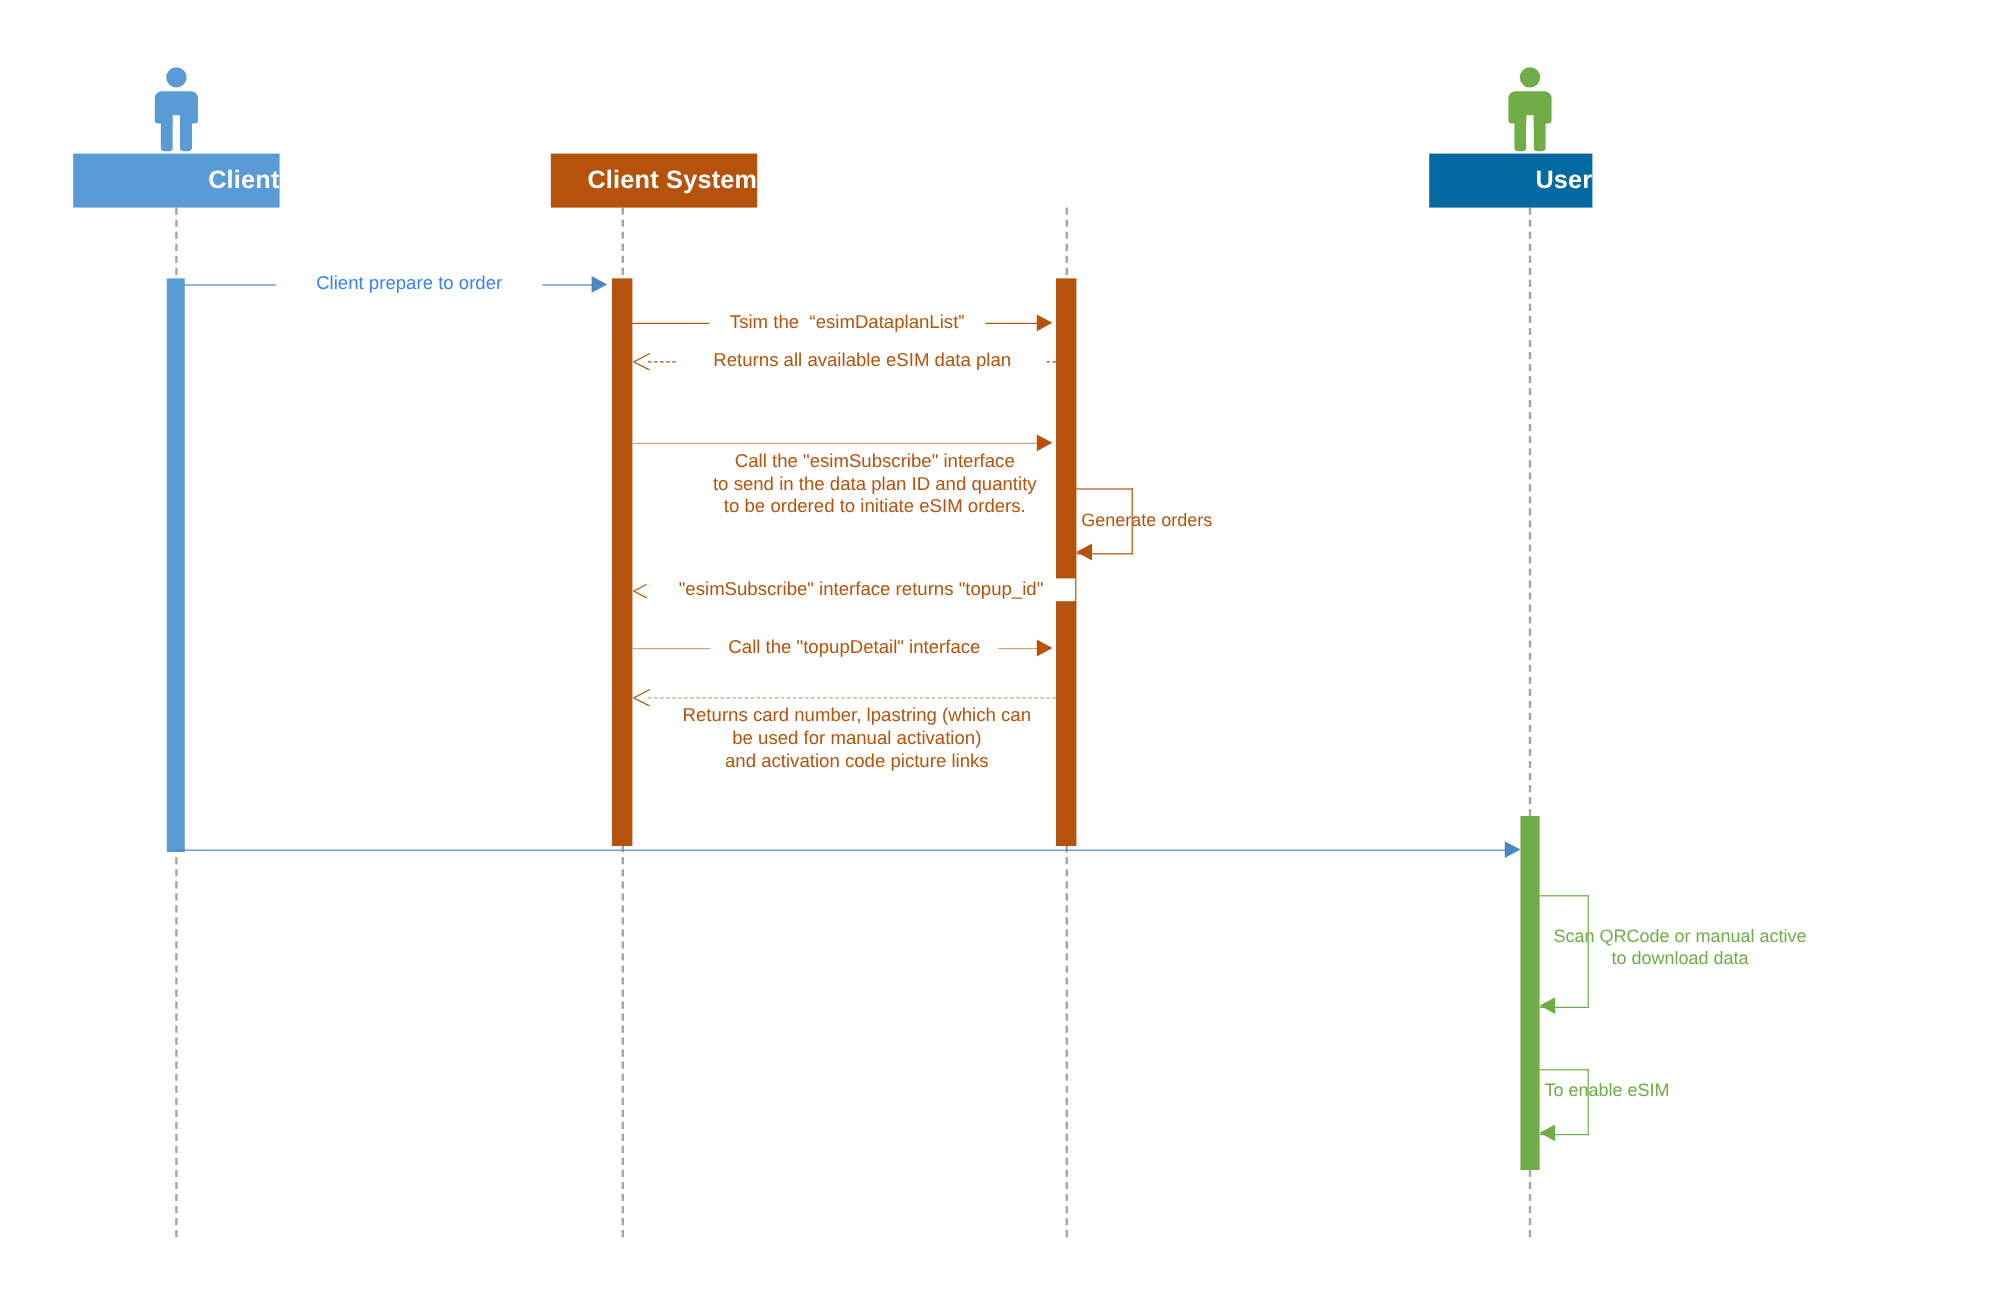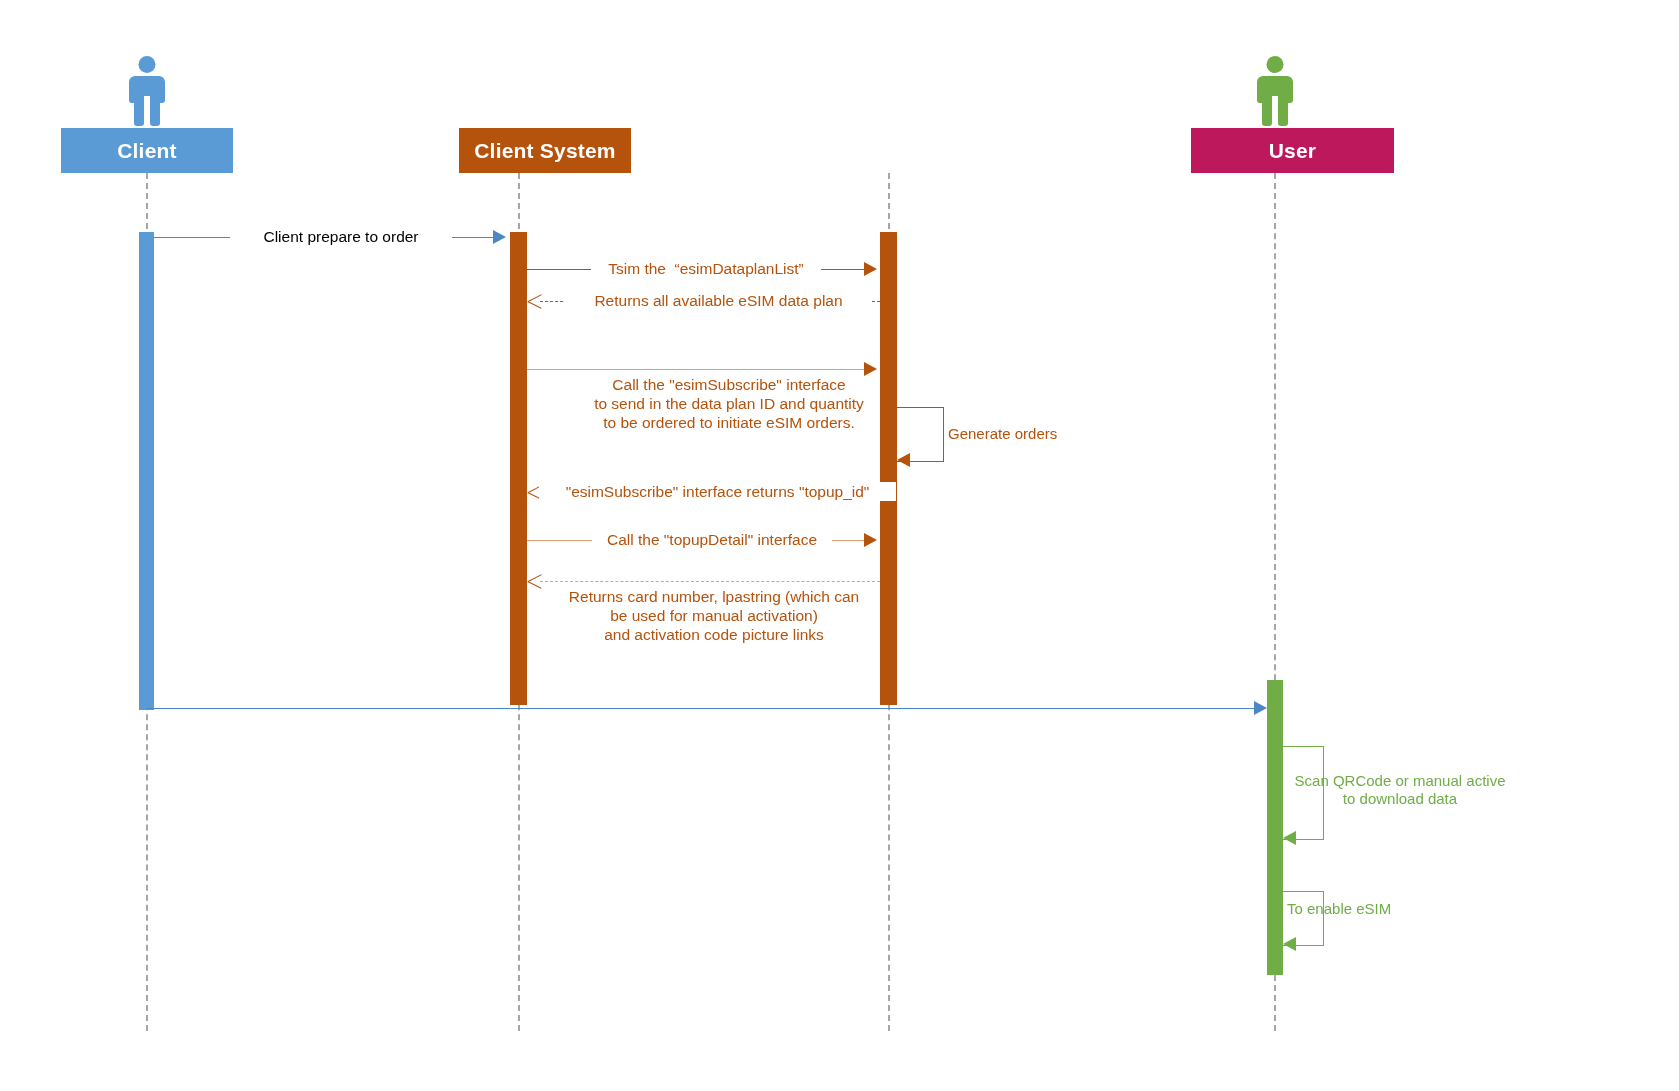--- a/index.html
+++ b/index.html
@@ -15,21 +15,21 @@
   .actor-fig .head{position:absolute;left:50%;top:0;transform:translateX(-50%);
                    width:17px;height:17px;border-radius:50%;}
   .actor-fig .body{position:absolute;left:50%;top:20px;transform:translateX(-50%);
                    width:36px;height:27px;border-radius:6px 6px 3px 3px;}
   .actor-fig .legL,.actor-fig .legR{position:absolute;top:44px;width:10px;height:26px;border-radius:0 0 3px 3px;}
   .actor-fig .legL{left:9px;} .actor-fig .legR{right:9px;}
   .actor-fig .gap{position:absolute;left:50%;top:40px;transform:translateX(-50%);
                   width:6px;height:30px;background:#ffffff;}
 
   
-  .head-box{position:absolute;display:flex;align-items:center;justify-content:center;
+  .head-box{position:absolute;display:flex;align-items:center;justify-content:flex-end;
             color:#ffffff;font-weight:bold;font-size:21px;letter-spacing:.2px;}
 
   
   .activation{position:absolute;}
 
   
   .msg-line{position:absolute;height:0;}
   .msg-solid{border-top:1.6px solid;}
   .msg-dash{border-top:1.6px dashed;}
   .arrow-head{position:absolute;width:0;height:0;}
@@ -42,21 +42,21 @@
   .arrow-solid-l{border-top:7px solid transparent;border-bottom:7px solid transparent;border-right:13px solid;}
 
   .msg-label{position:absolute;font-size:15.5px;line-height:19px;text-align:center;white-space:pre;
              background:#ffffff;padding:0 6px;}
   .msg-label.nobg{background:transparent;}
 
   
   .loop{position:absolute;border-style:solid;border-width:1.6px;border-left:none;}
   .loop-label{position:absolute;font-size:15px;line-height:18px;text-align:center;white-space:pre;}
 
-  .c-blue{color:#000000;}
+  .c-blue{color:#3b82f6;}
   .c-orange{color:#B5520B;}
   .c-green{color:#6FAD46;}
 </style>
 </head>
 <body>
 
 <div id="canvas">
 
   <div class="lifeline" style="left:146px;top:173px;height:858px;"></div>
   <div class="lifeline" style="left:518px;top:173px;height:858px;"></div>
@@ -77,21 +77,21 @@
     <div class="legR" style="background:#70AD47;"></div>
     <div class="gap"></div>
   </div>
 
   <div class="head-box" style="left:61px;top:128px;width:172px;height:45px;background:#5B9BD5;">
     <span>Client</span>
   </div>
   <div class="head-box" style="left:433px;top:128px;width:172px;height:45px;background:#B5520B;margin-left:26px;">
     <span>Client System</span>
   </div>
-  <div class="head-box" style="left:1191px;top:128px;width:203px;height:45px;background:#be185d;">
+  <div class="head-box" style="left:1191px;top:128px;width:136px;height:45px;background:#0369a1;">
     <span>User</span>
   </div>
 
   <div class="activation" style="left:139px;top:232px;width:15px;height:478px;background:#5B9BD5;"></div>
   <div class="activation" style="left:510px;top:232px;width:17px;height:473px;background:#B5520B;"></div>
   <div class="activation" style="left:880px;top:232px;width:17px;height:473px;background:#B5520B;"></div>
   <div class="activation" style="left:1267px;top:680px;width:16px;height:295px;background:#70AD47;"></div>
 
   <div class="msg-line msg-solid" style="left:154px;top:237px;width:340px;border-color:#4A87C4;"></div>
   <div class="arrow-head arrow-solid-r" style="left:493px;top:230px;border-left-color:#4A87C4;"></div>
@@ -106,21 +106,21 @@
   <div class="msg-label c-orange" style="left:565px;top:291px;width:295px;">Returns all available eSIM data plan</div>
 
   <div class="msg-line msg-solid" style="left:527px;top:369px;width:338px;border-color:#D9A079;"></div>
   <div class="arrow-head arrow-solid-r" style="left:864px;top:362px;border-left-color:#B5520B;"></div>
   <div class="msg-label nobg c-orange" style="left:528px;top:375px;width:390px;">Call the "esimSubscribe" interface
 to send in the data plan ID and quantity
 to be ordered to initiate eSIM orders.</div>
 
   <div class="loop" style="left:897px;top:407px;width:46px;height:53px;border-color:#B5520B;"></div>
   <div class="arrow-head arrow-solid-l" style="left:897px;top:453px;border-right-color:#B5520B;"></div>
-  <div class="loop-label c-orange" style="left:901px;top:425px;width:180px;text-align:left;margin-left:47px;">Generate orders</div>
+  <div class="loop-label c-orange" style="left:901px;top:425px;width:180px;text-align:left;">Generate orders</div>
 
   <div class="msg-line msg-dash" style="left:540px;top:492px;width:340px;border-color:#B5520B;"></div>
   <div class="arrow-open-l c-orange" style="left:528px;top:485px;"></div>
   <div class="msg-label c-orange" style="left:539px;top:482px;width:345px;">"esimSubscribe" interface returns "topup_id"</div>
 
   <div class="msg-line msg-solid" style="left:527px;top:540px;width:338px;border-color:#D9A079;"></div>
   <div class="arrow-head arrow-solid-r" style="left:864px;top:533px;border-left-color:#B5520B;"></div>
   <div class="msg-label c-orange" style="left:592px;top:530px;width:228px;">Call the "topupDetail" interface</div>
 
   <div class="msg-line msg-dash" style="left:540px;top:581px;width:340px;border-color:#D9A079;"></div>

